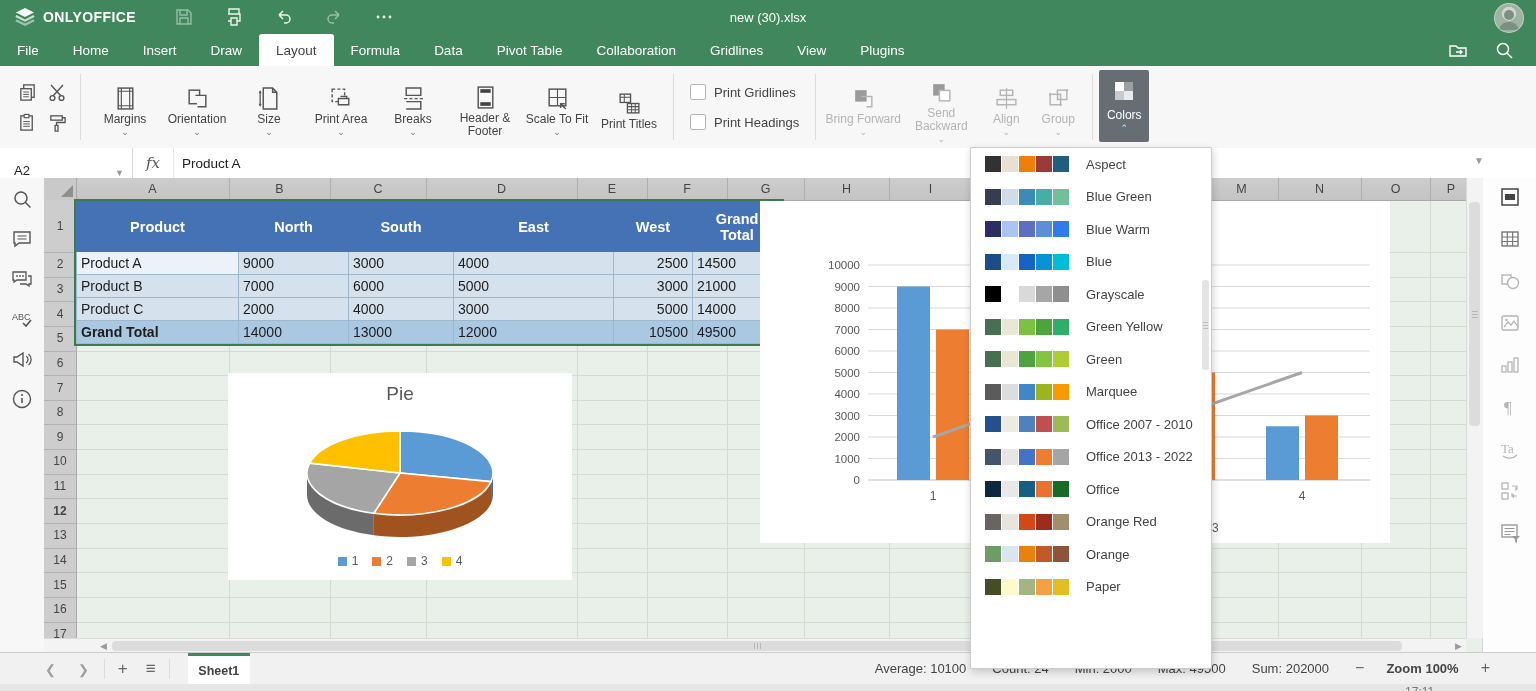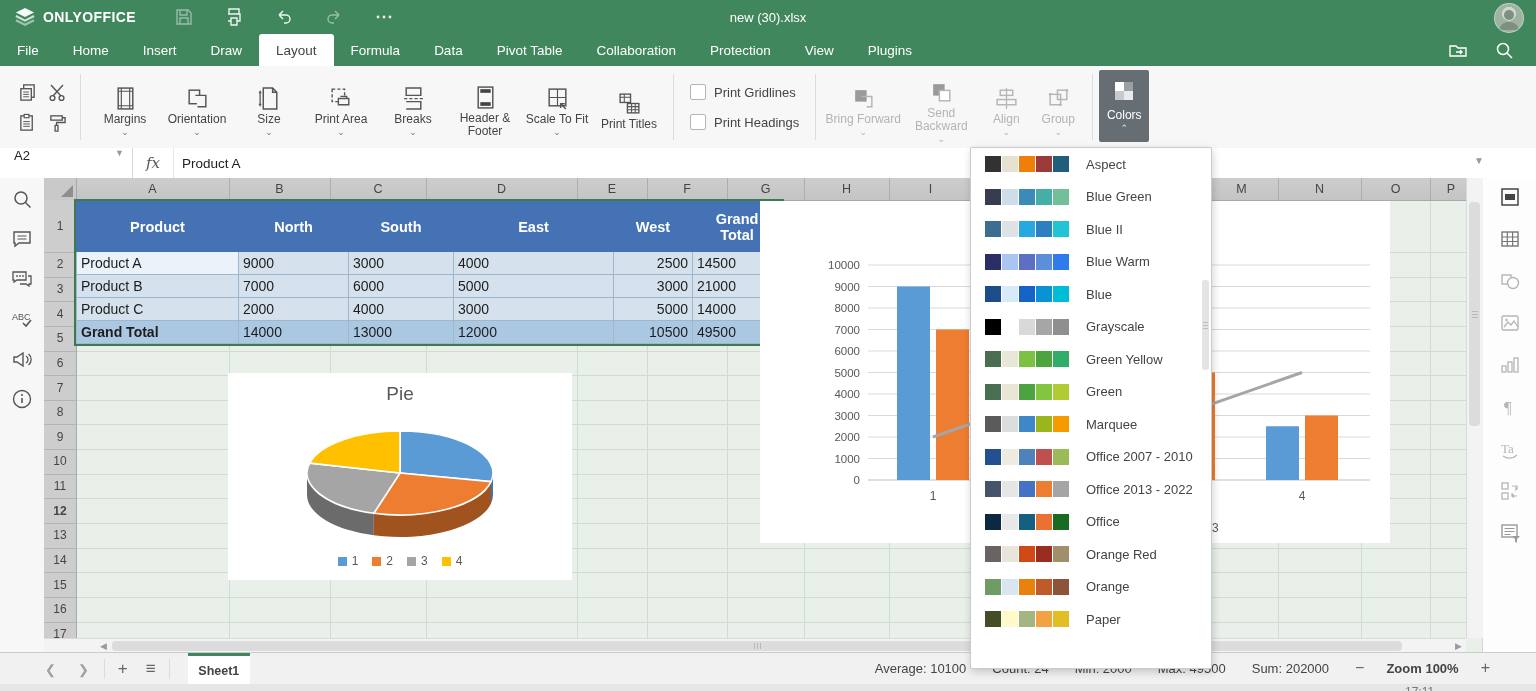--- a/index.html
+++ b/index.html
@@ -34,21 +34,21 @@
   .chk{display:flex;align-items:center;gap:8px;font-size:13px;color:#444;}
   .chk .box{width:14px;height:14px;background:#fff;border:1px solid #b5b5b5;border-radius:2px;}
   #colors-btn{width:50px;margin:4px 2px 6px 4px;background:#666D73;border-radius:2px;display:flex;flex-direction:column;align-items:center;justify-content:flex-start;padding-top:9px;gap:3px;color:#fff;}
   #colors-btn .lbl{font-size:12px;color:#fff;}
   #colors-btn .chev{font-size:9px;color:#e8e8e8;line-height:6px;}
   
   #tooltip{left:1043px;top:102px;width:146px;height:29px;background:#fff;border:1px solid #c6c6c6;border-radius:3px;
            box-shadow:0 2px 5px rgba(0,0,0,.18);display:flex;align-items:center;justify-content:center;font-size:13px;color:#444;z-index:30;}
   
   #formulabar{left:0;top:148px;width:1536px;height:30px;background:#fff;border-bottom:1px solid #cbcbcb;display:flex;align-items:center;}
-  #namebox{width:118px;height:30px;display:flex;align-items:flex-start;padding-left:14px;border-right:1px solid #d8d8d8;font-size:13px;color:#222;}
+  #namebox{width:118px;height:30px;display:flex;align-items:flex-end;padding-left:14px;border-right:1px solid #d8d8d8;font-size:13px;color:#222;}
   #namebox .chev{margin-left:auto;margin-right:8px;color:#999;font-size:9px;}
   #fxbox{width:40px;display:flex;align-items:center;justify-content:center;font-family:"DejaVu Serif",serif;font-style:italic;font-size:15px;color:#555;border-right:1px solid #e6e6e6;height:30px;}
   #formula-text{padding-left:8px;font-size:13.5px;color:#222;}
   #fb-collapse{position:absolute;right:52px;top:155px;color:#9a9a9a;font-size:10px;}
   
   #left-sb{left:0;top:178px;width:44px;height:474px;background:#f7f7f7;border-right:1px solid #d6d6d6;display:flex;flex-direction:column;align-items:center;gap:18px;padding-top:10px;}
   #left-sb svg{width:22px;height:22px;}
   
   #right-sb{left:1482px;top:178px;width:54px;height:474px;background:#fdfdfd;border-left:1px solid #d6d6d6;display:flex;flex-direction:column;align-items:center;gap:20px;padding-top:8px;}
   #right-sb svg{width:22px;height:22px;}
@@ -153,21 +153,21 @@
   <div id="tabrow" class="abs">
       <div class="mtab">File</div>
       <div class="mtab">Home</div>
       <div class="mtab">Insert</div>
       <div class="mtab">Draw</div>
       <div class="mtab active">Layout</div>
       <div class="mtab">Formula</div>
       <div class="mtab">Data</div>
       <div class="mtab">Pivot Table</div>
       <div class="mtab">Collaboration</div>
-      <div class="mtab">Protection</div>
+      <div class="mtab">Gridlines</div>
       <div class="mtab">View</div>
       <div class="mtab">Plugins</div>
     </div>
   <div id="tabrow-right">
     <svg width="20" height="20" viewBox="0 0 20 20">
         <path d="M2 6h6l2 2h8v8H2Z" fill="none" stroke="#fff" stroke-width="1.4"></path>
         <path d="M8 12h6 M12 10l2 2-2 2" fill="none" stroke="#fff" stroke-width="1.4"></path>
       </svg>
     <svg width="20" height="20" viewBox="0 0 20 20">
         <circle cx="9" cy="9" r="5.5" fill="none" stroke="#fff" stroke-width="1.5"></circle>
@@ -678,30 +678,20 @@
             <span class="sw" style="background: rgb(55, 61, 80);"></span>
             <span class="sw" style="background: rgb(207, 221, 232);"></span>
             <span class="sw" style="background: rgb(60, 138, 184);"></span>
             <span class="sw" style="background: rgb(69, 175, 165);"></span>
             <span class="sw" style="background: rgb(116, 191, 155);"></span>
           </span>
           <span class="theme-name">Blue Green</span>
         </div>
         <div class="theme-item">
           <span class="sw-row">
-            <span class="sw" style="background: rgb(60, 110, 143);"></span>
-            <span class="sw" style="background: rgb(223, 226, 228);"></span>
-            <span class="sw" style="background: rgb(41, 167, 225);"></span>
-            <span class="sw" style="background: rgb(46, 127, 194);"></span>
-            <span class="sw" style="background: rgb(32, 196, 212);"></span>
-          </span>
-          <span class="theme-name">Blue II</span>
-        </div>
-        <div class="theme-item">
-          <span class="sw-row">
             <span class="sw" style="background: rgb(43, 46, 100);"></span>
             <span class="sw" style="background: rgb(169, 197, 242);"></span>
             <span class="sw" style="background: rgb(92, 111, 194);"></span>
             <span class="sw" style="background: rgb(92, 143, 216);"></span>
             <span class="sw" style="background: rgb(47, 123, 234);"></span>
           </span>
           <span class="theme-name">Blue Warm</span>
         </div>
         <div class="theme-item">
           <span class="sw-row">

